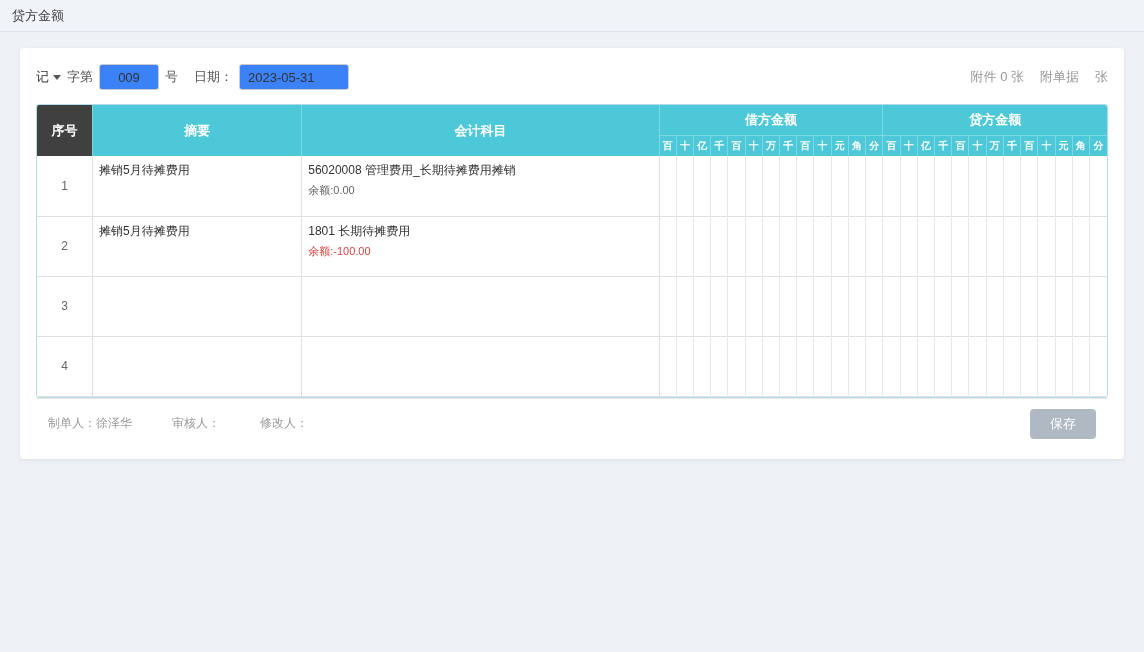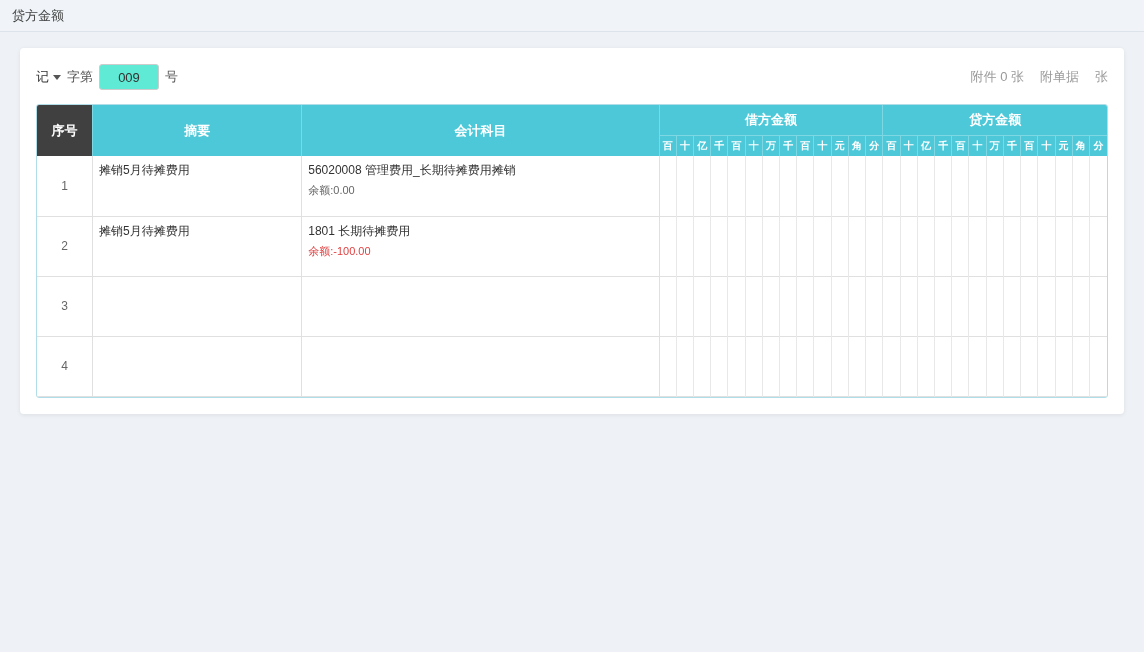--- a/index.html
+++ b/index.html
@@ -75,21 +75,21 @@
       cursor: pointer;
       font-size: 13px;
       color: #333;
     }
     .input-box {
       border: 1px solid #ccc;
       border-radius: 3px;
       padding: 3px 8px;
       font-size: 13px;
       color: #333;
-      background: #5eead4;
+      background: #3b82f6;
       height: 26px;
     }
     .input-box.number-input {
       width: 60px;
       text-align: center;
     }
     .input-box.date-input {
       width: 110px;
     }
     .attachment-area {
@@ -187,20 +187,24 @@
 
     <div class="form-row">
       <div class="form-group">
         <div class="voucher-type-select">
           <span>记</span>
           <span class="chevron-down"></span>
         </div>
         <span class="form-label">字第</span>
         <input class="input-box number-input" value="009" style="">
         <span class="form-label">号</span>
+      </div>
+      <div class="form-group">
+        <span class="form-label">日期：</span>
+        <input class="input-box date-input" value="2023-05-31" style="">
       </div>
       <div class="attachment-area">
         <span class="attach-link">附件 0 张</span>
         <span>附单据</span>
         <span>张</span>
       </div>
     </div>
 
     <div class="table-wrapper">
       <table>
@@ -401,14 +405,20 @@
               <td style="border-right: 1px solid rgb(232, 232, 232); padding: 0px; min-width: 13px;"></td>
               <td style="border-right: 1px solid rgb(232, 232, 232); padding: 0px; min-width: 13px;"></td>
               <td style="border-right: 1px solid rgb(232, 232, 232); padding: 0px; min-width: 13px;"></td>
               <td style="border-right: none; padding: 0px; min-width: 13px;"></td>
             </tr>
           </tbody>
       </table>
 
     </div>
 
+    <div class="footer-info">
+      <span>制单人：徐泽华</span>
+      <span>审核人：</span>
+      <span>修改人：</span>
+      <button class="save-btn" style="margin-left:auto;">保存</button>
+    </div>
   </div>
 </div>
 
 </body></html>

